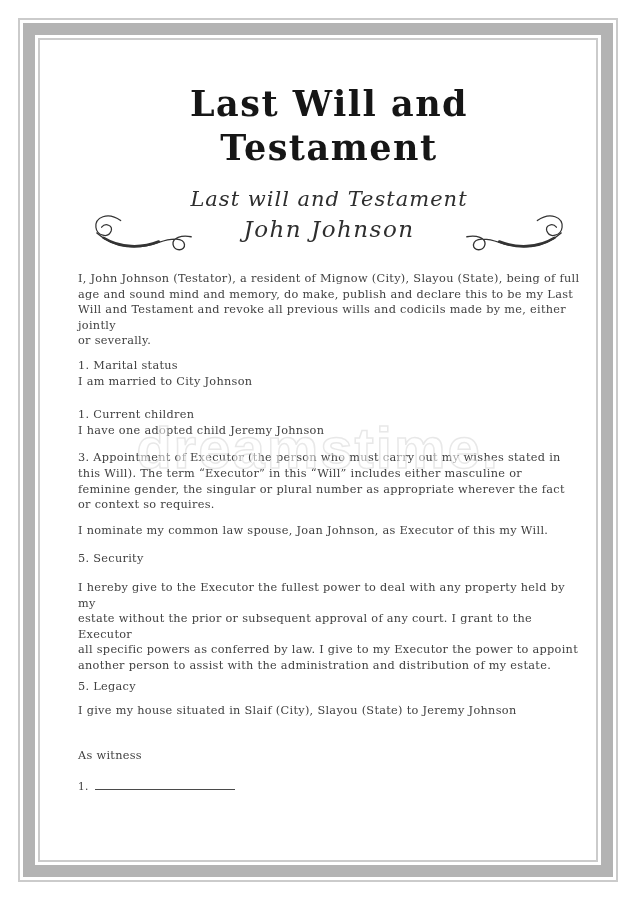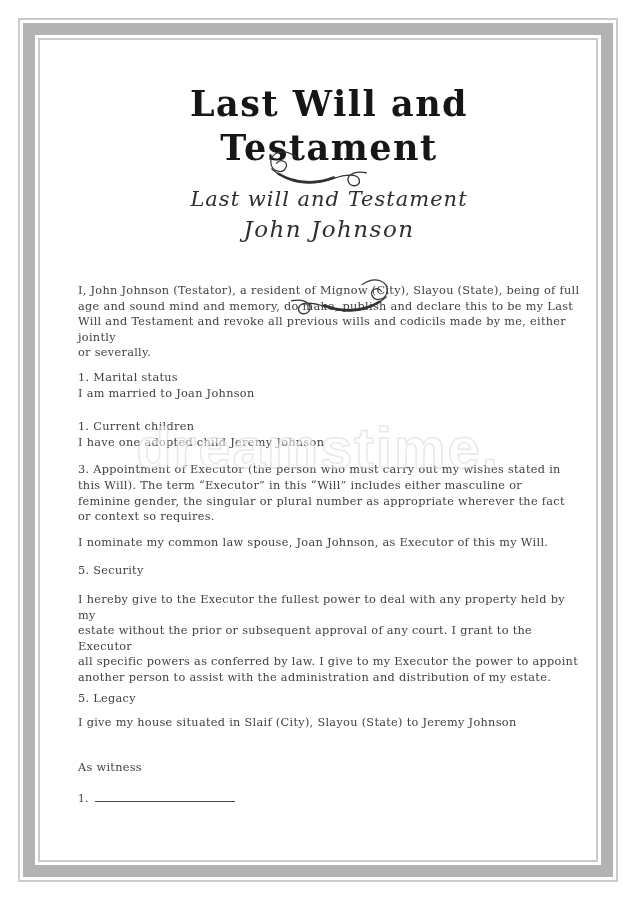--- a/index.html
+++ b/index.html
@@ -41,36 +41,36 @@
     color: #161616;
     line-height: 44px;
   }
 
   .script-block { text-align: center; font-style: italic; color: #2e2e2e; }
   .script-line1 { margin-top: 16px; font-size: 21px; line-height: 26px; letter-spacing: 1px; }
   .script-of   { font-size: 20px; line-height: 24px; letter-spacing: 1px; }
 
   .name-row {
     display: flex; align-items: center; justify-content: center;
-    gap: 26px; line-height: 30px; height: 34px; flex-direction: column;
+    gap: 26px; line-height: 30px; height: 34px;
   }
   .script-name { font-size: 23px; font-style: italic; letter-spacing: 1.5px; color: #2e2e2e; }
   .flourish { width: 126px; height: 40px; flex: 0 0 auto; margin-top: 6px; }
   .flourish.right { transform: scaleX(-1); }
   .flourish svg { width: 100%; height: 100%; display: block; }
 
   .para, .sec-head, .sec-body {
     font-size: 11.3px;
     line-height: 15.6px;
     letter-spacing: 0.3px;
     white-space: pre-line;
     color: #414141;
   }
 
-  .intro        { margin-top: 37px; }
+  .intro        { margin-top: 25px; }
   .s1-head      { margin-top: 9px; }
   .s2-head      { margin-top: 18px; }
   .s3-head      { margin-top: 12px; }
   .s3-body      { margin-top: 10px; }
   .s4-head      { margin-top: 13px; }
   .s4-body      { margin-top: 13px; }
   .s5-head      { margin-top: 6px; }
   .s5-body      { margin-top: 8px; }
 
   .witness-label { margin-top: 30px; font-size: 11.3px; letter-spacing: 0.3px; }
@@ -134,21 +134,21 @@
         </span>
       </div>
     </div>
 
     <p class="para intro">I, John Johnson (Testator), a resident of Mignow (City), Slayou (State), being of full
 age and sound mind and memory, do make, publish and declare this to be my  Last
 Will and Testament and revoke all previous wills and codicils made by me, either jointly
 or severally.</p>
 
     <p class="sec-head s1-head">1. Marital status</p>
-    <p class="sec-body s1-body">I am married to Joan Johnson</p>
+    <p class="sec-body s1-body">I am married to City Johnson</p>
 
     <p class="sec-head s2-head">1. Current children</p>
     <p class="sec-body s2-body">I have one adopted child Jeremy Johnson</p>
 
     <p class="sec-head s3-head">3. Appointment of Executor (the person who must carry out my wishes stated in
 this Will). The term “Executor” in this “Will” includes either masculine or
 feminine gender, the singular or plural number as appropriate wherever the fact
 or context so requires.</p>
     <p class="sec-body s3-body">I nominate my common law spouse, Joan Johnson, as Executor of this my Will.</p>
 

